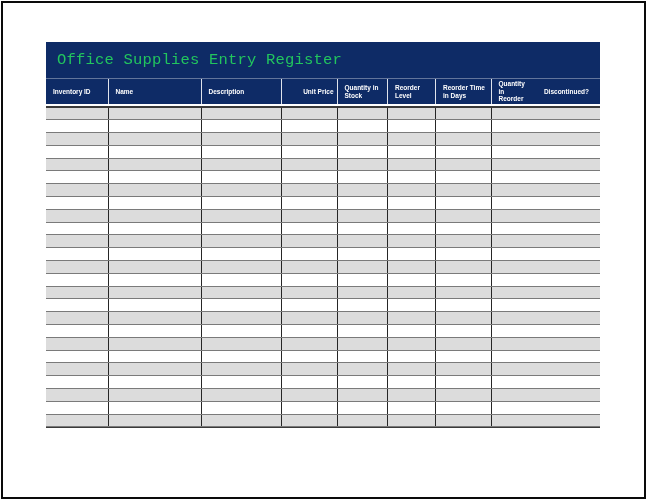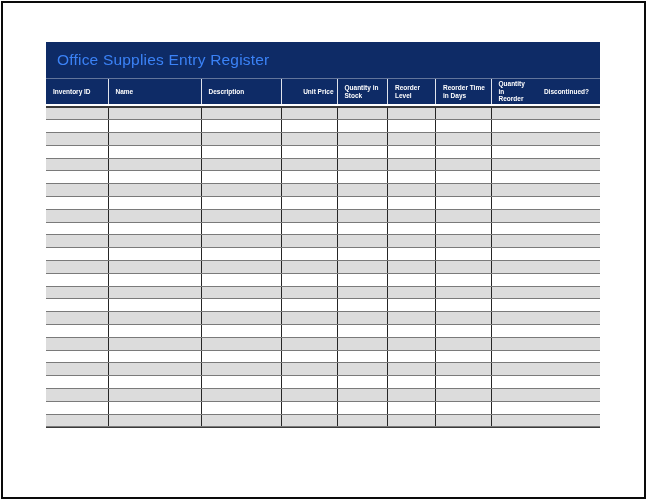--- a/index.html
+++ b/index.html
@@ -11,21 +11,21 @@
     position:absolute;inset:1px;border:2px solid #0a0a0a;pointer-events:none;
   }
   .sheet{
     position:absolute;left:46px;top:42px;width:554px;
   }
   .titlebar{
     height:36px;background:var(--navy,#0E2B66);
     display:flex;align-items:center;padding-left:11px;box-sizing:border-box;
   }
   .titlebar .title{
-    color:#3b82f6;font-size:15.5px;font-weight:400;letter-spacing:.2px;white-space:nowrap;
+    color:#22c55e;font-size:15.5px;font-weight:400;letter-spacing:.2px;white-space:nowrap;font-family:Liberation Mono, monospace;
   }
   .headerrow{
     display:flex;height:26px;background:var(--navy,#0E2B66);
     border-top:1px solid rgba(255,255,255,.35);box-sizing:border-box;
   }
   .hcell{
     display:flex;align-items:center;box-sizing:border-box;
     color:#ffffff;font-weight:bold;font-size:6.5px;line-height:7.5px;
     padding:0 3px 0 7px;overflow:hidden;
   }

